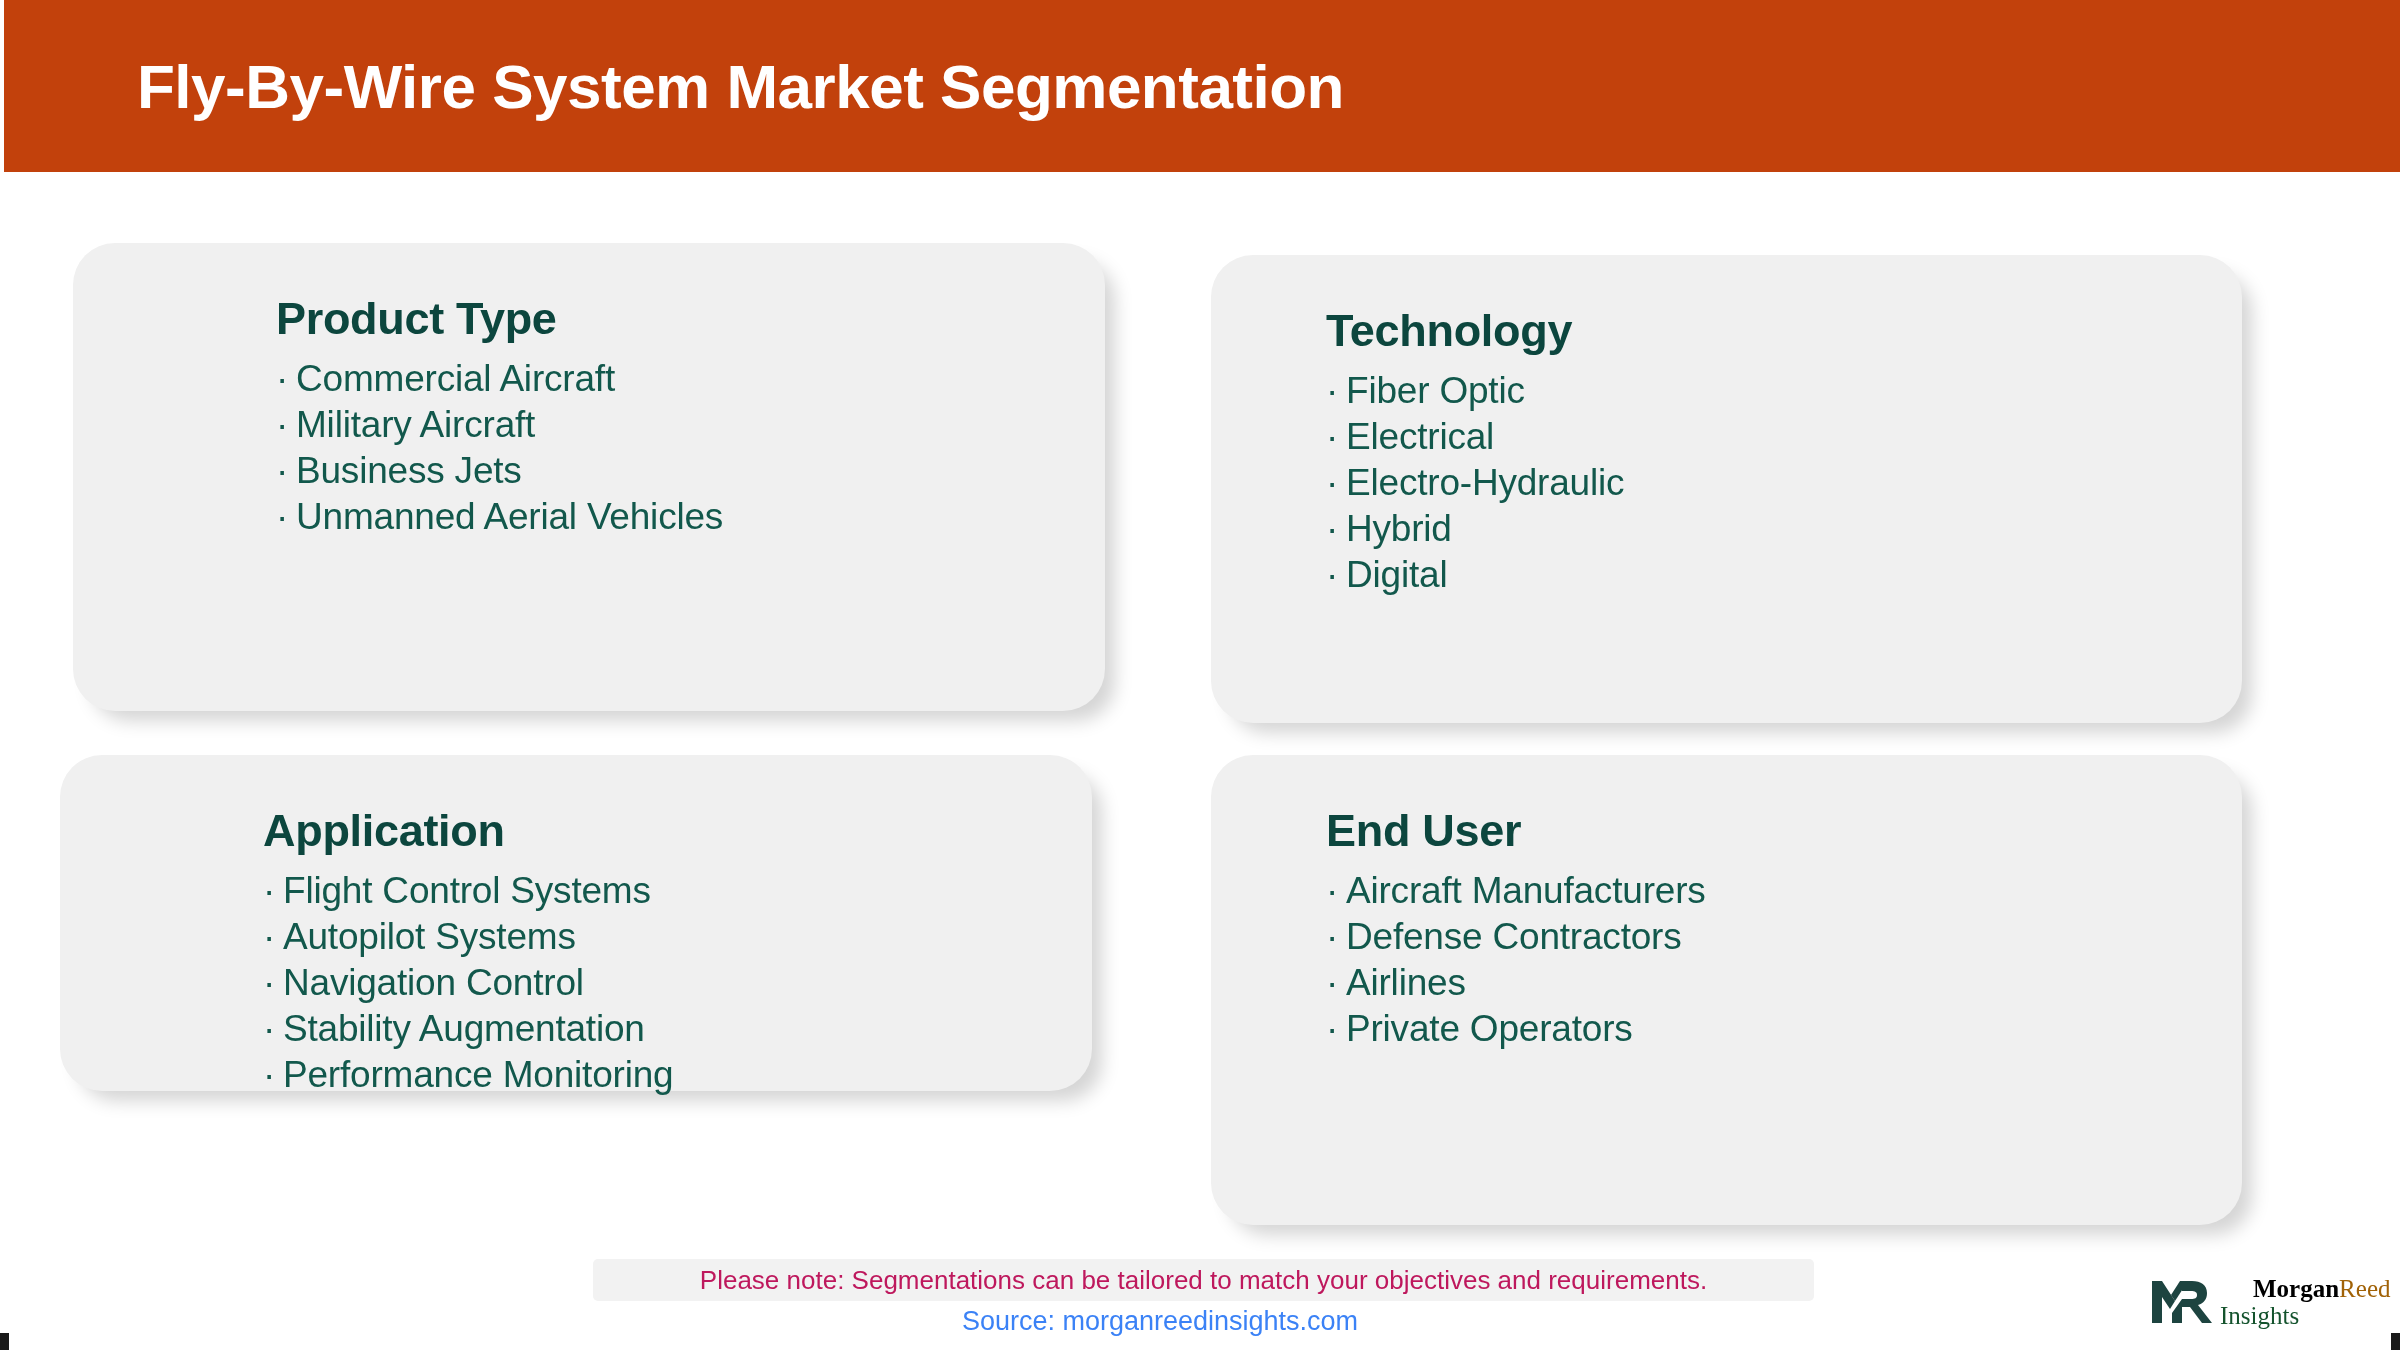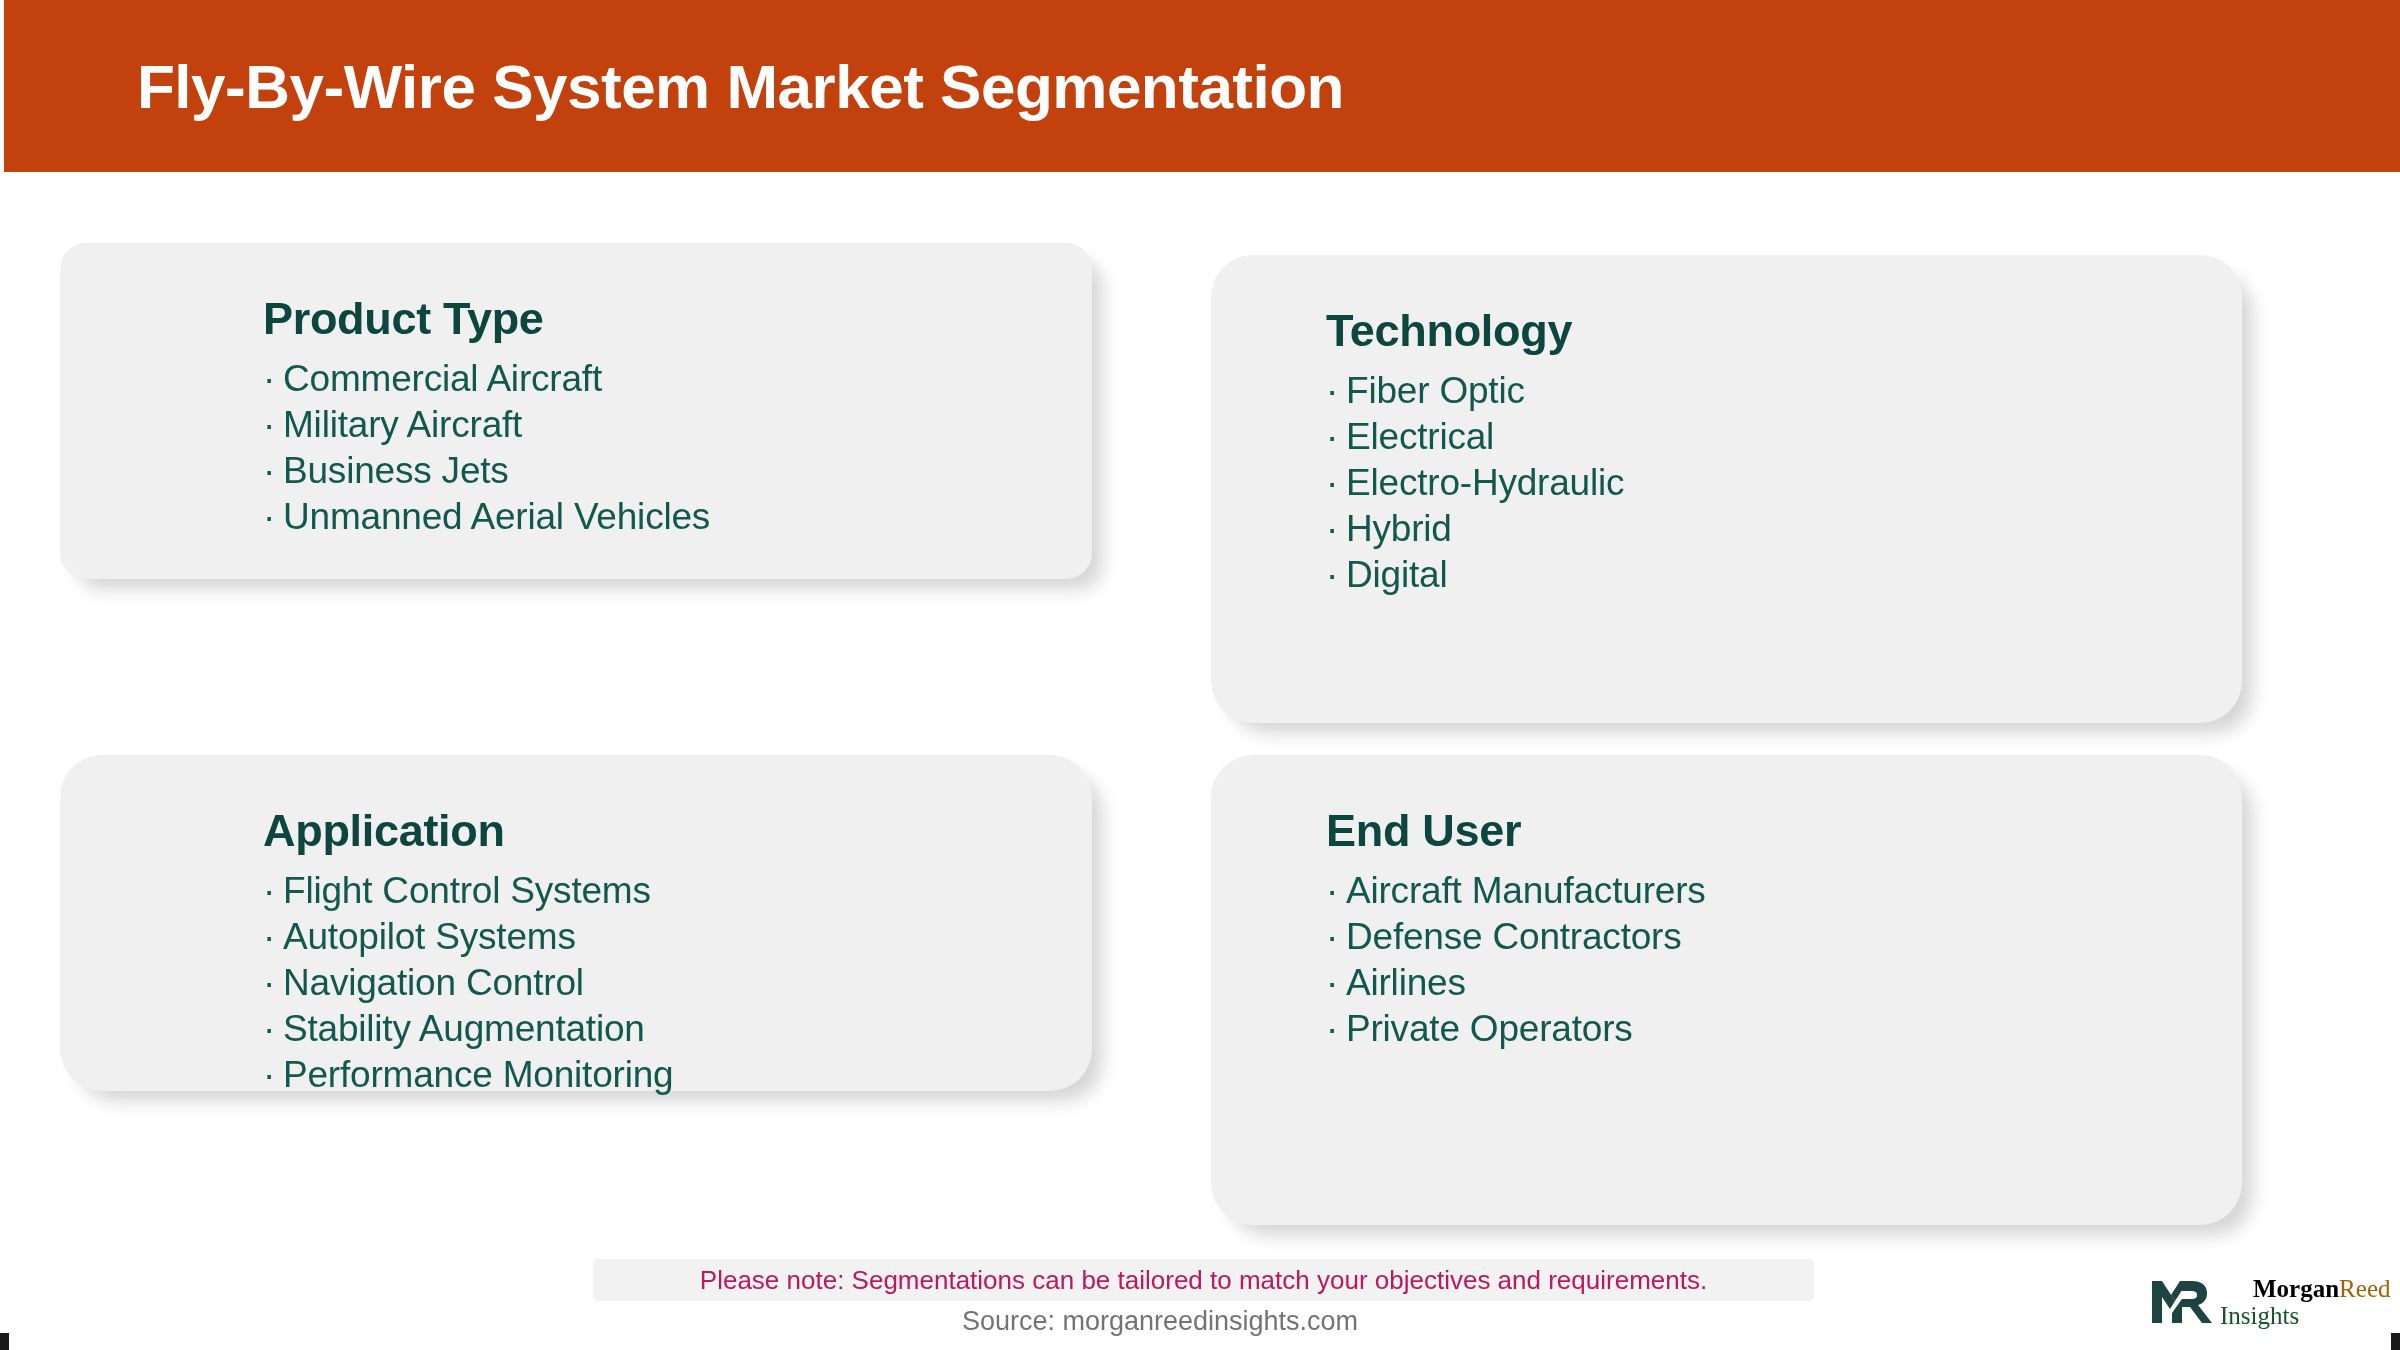--- a/index.html
+++ b/index.html
@@ -54,21 +54,21 @@
   }
 
   .card {
     position: absolute;
     background: #f0f0f0;
     border-radius: 42px;
     box-shadow: 14px 14px 18px -4px rgba(0,0,0,0.17);
     padding-top: 52px;
   }
 
-  .card.c0 { left: 0px;    top: 0px;   width: 1032px; height: 336px; border-radius: 26px; }
+  .card.c0 { left: 13px;    top: 0px;   width: 1032px; height: 468px; }
   .card.c1 { left: 1151px; top: 12px;  width: 1031px; height: 468px; }
   .card.c2 { left: 0px;    top: 512px; width: 1032px; height: 336px; }
   .card.c3 { left: 1151px; top: 512px; width: 1031px; height: 470px; }
 
   .card-inner { padding-left: 203px; }
   .card.c1 .card-inner,
   .card.c3 .card-inner { padding-left: 115px; }
 
   .card-title {
     font-family: "Liberation Sans", sans-serif;
@@ -122,21 +122,21 @@
   }
 
   .source-text {
     position: absolute;
     left: 0;
     top: 1306px;
     width: 2320px;
     text-align: center;
     font-family: "Liberation Sans", sans-serif;
     font-size: 27px;
-    color: #737373;
+    color: #3b82f6;
     white-space: nowrap;
   }
 
   
   .logo {
     position: absolute;
     left: 2150px;
     top: 1272px;
     width: 220px;
     height: 60px;

